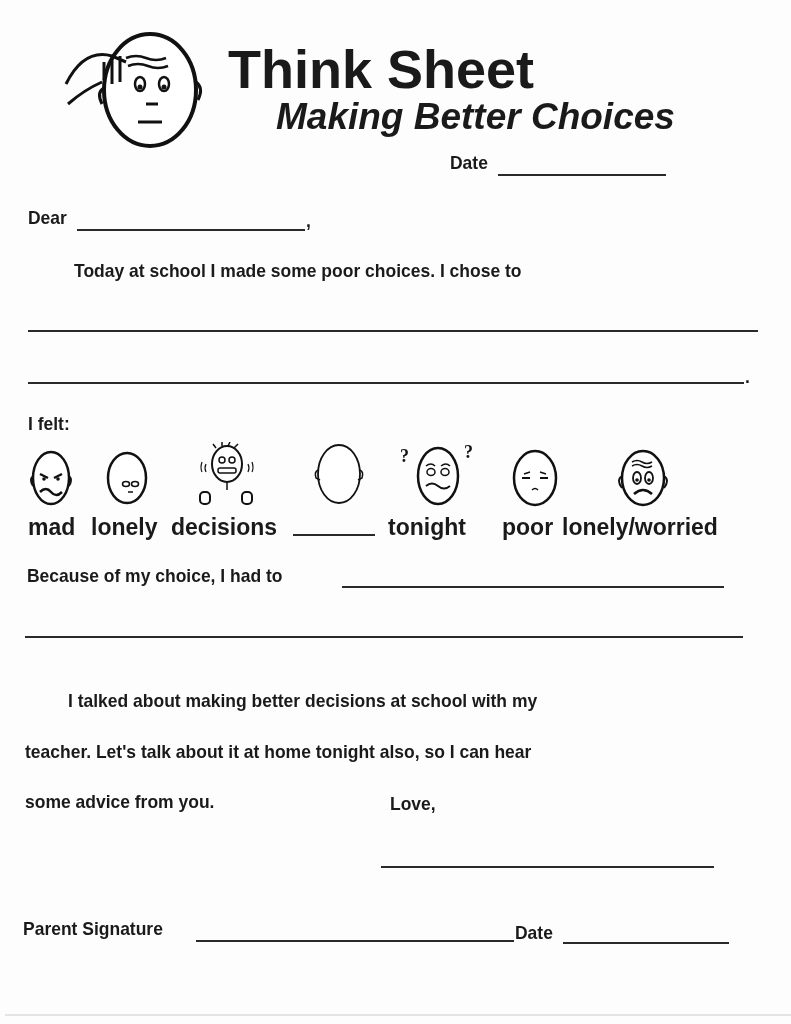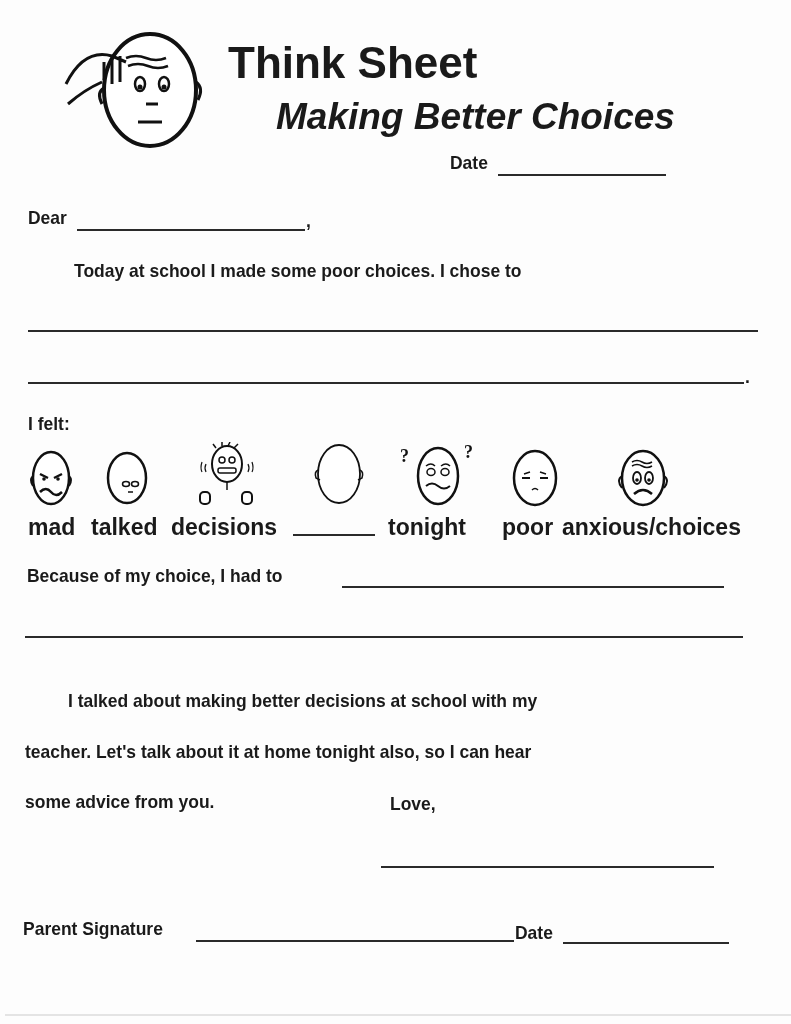--- a/index.html
+++ b/index.html
@@ -1,19 +1,19 @@
 <!DOCTYPE html>
 <html><head>
 <meta charset="utf-8">
 <style>
   html, body { margin:0; padding:0; }
   body { width:791px; height:1024px; background:#fdfdfd; position:relative; overflow:hidden;
          font-family:"Liberation Sans", sans-serif; color:#1a1a1a; }
   .abs { position:absolute; }
-  .title { left:228px; top:38px; font-size:44px; font-weight:bold; letter-spacing:0;text-align:center; }
+  .title { left:228px; top:38px; font-size:54px; font-weight:bold; letter-spacing:0;text-align:center; }
   .subtitle { left:276px; top:96px; font-size:37px; font-weight:bold; font-style:italic;text-align:center; }
   .txt { font-size:19px; font-weight:bold; white-space:nowrap; transform:scaleX(0.92); transform-origin:left center; }
   .line { position:absolute; border-bottom:2px solid #2a2a2a; height:0; }
   .face { position:absolute; }
   .lbl { position:absolute; font-size:23px; font-weight:bold; white-space:nowrap; }
   .bottom-edge { left:5px; top:1014px; width:786px; height:2px; background:#e4e4e4; }
 </style>
 </head>
 <body>
 
@@ -99,26 +99,26 @@
   <path d="M10 30 q-6 4 0 12 M52 30 q6 4 0 12" fill="none" stroke="#111" stroke-width="2"></path>
   <path d="M20 16 q5 -3 10 0 t10 0 M20 20 q5 -3 10 0 t10 0" fill="none" stroke="#111" stroke-width="1.5"></path>
   <ellipse cx="25" cy="32" rx="4" ry="6" fill="none" stroke="#111" stroke-width="1.8"></ellipse>
   <ellipse cx="37" cy="32" rx="4" ry="6" fill="none" stroke="#111" stroke-width="1.8"></ellipse>
   <circle cx="25" cy="34" r="1.8" fill="#111"></circle>
     <circle cx="37" cy="34" r="1.8" fill="#111"></circle>
   <path d="M22 48 q9 -8 18 0" fill="none" stroke="#111" stroke-width="2.5"></path>
 </svg>
 
 <div class="lbl" style="left:28px;top:514px">mad</div>
-<div class="lbl" style="left:91px;top:514px">talked</div>
+<div class="lbl" style="left:91px;top:514px">lonely</div>
 <div class="lbl" style="left:171px;top:514px">decisions</div>
 <div class="line" style="left:293px;top:522px;width:82px;height:12px"></div>
 <div class="lbl" style="left:388px;top:514px">tonight</div>
 <div class="lbl" style="left:502px;top:514px">poor</div>
-<div class="lbl" style="left:562px;top:514px">anxious/choices</div>
+<div class="lbl" style="left:562px;top:514px">lonely/worried</div>
 
 <div class="abs txt" style="left:27px;top:565px">Because of my choice, I had to</div>
 <div class="line" style="left:342px;top:572px;width:382px;height:14px"></div>
 <div class="line" style="left:25px;top:622px;width:718px;height:14px"></div>
 
 <div class="abs txt" style="left:68px;top:690px">I talked about making better decisions at school with my</div>
 <div class="abs txt" style="left:25px;top:741px">teacher.  Let's talk about it at home tonight also, so I can hear</div>
 <div class="abs txt" style="left:25px;top:791px">some advice from you.</div>
 <div class="abs txt" style="left:390px;top:793px">Love,</div>
 

